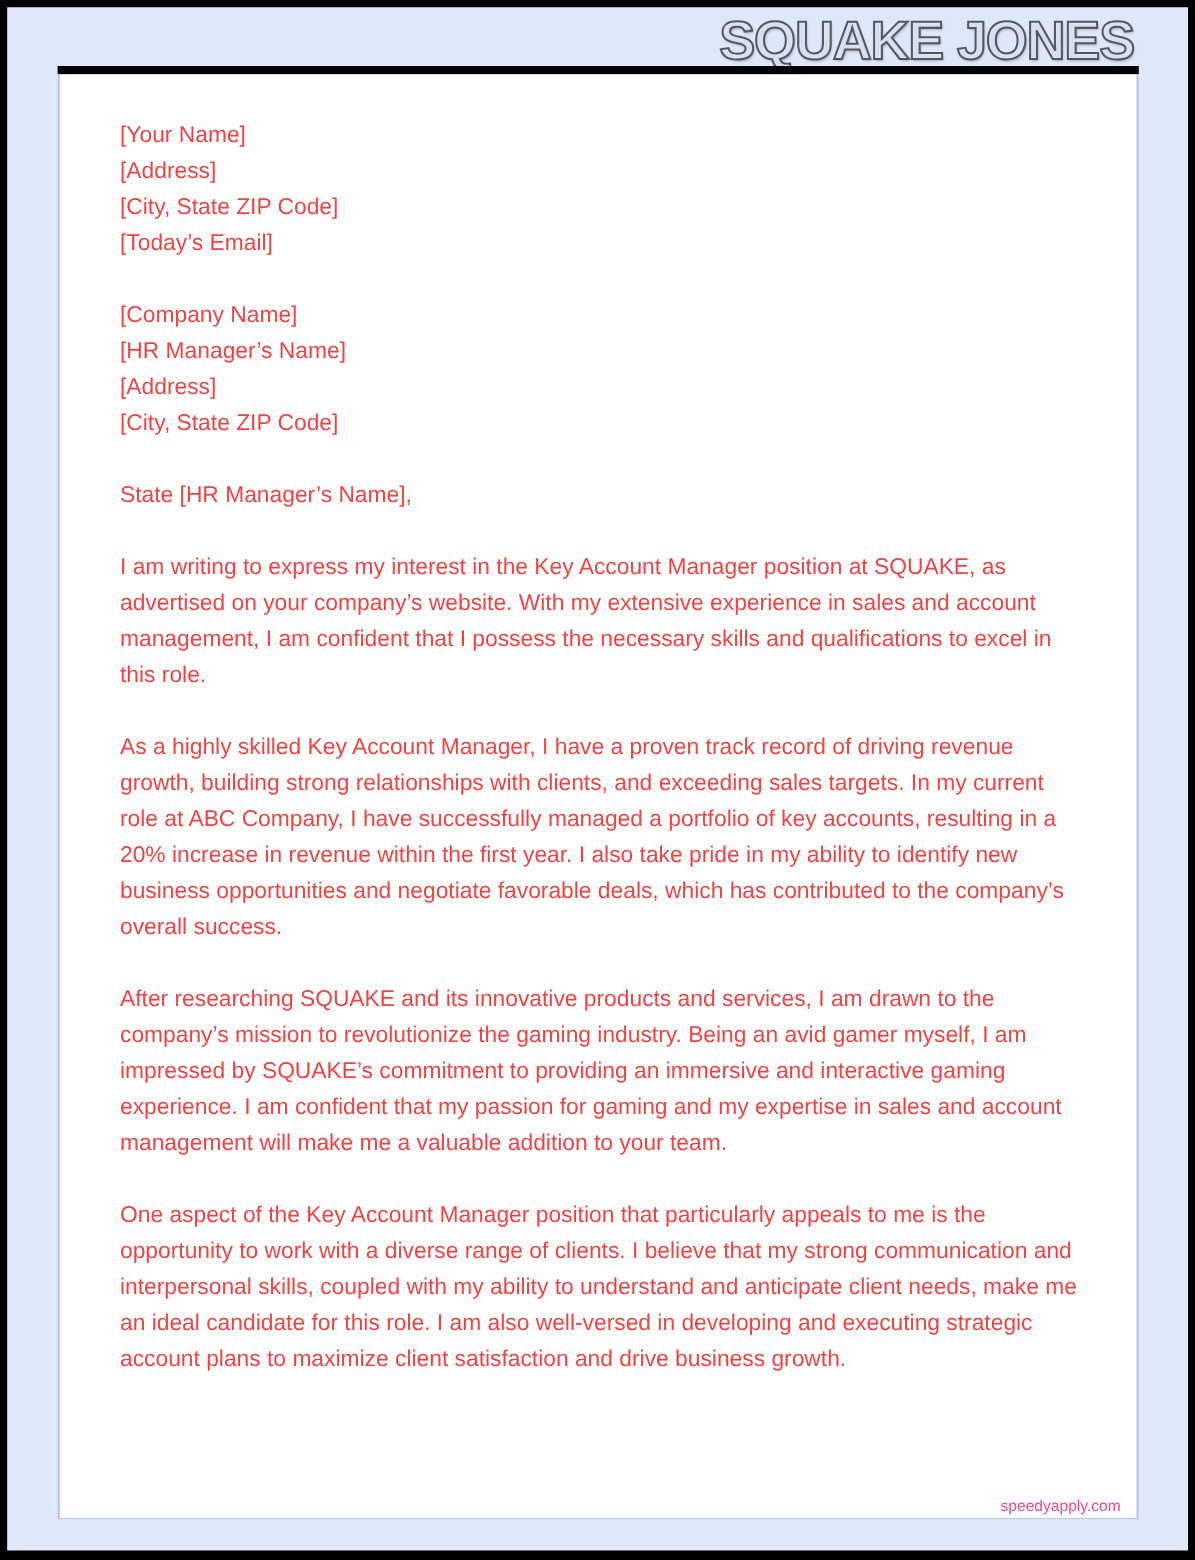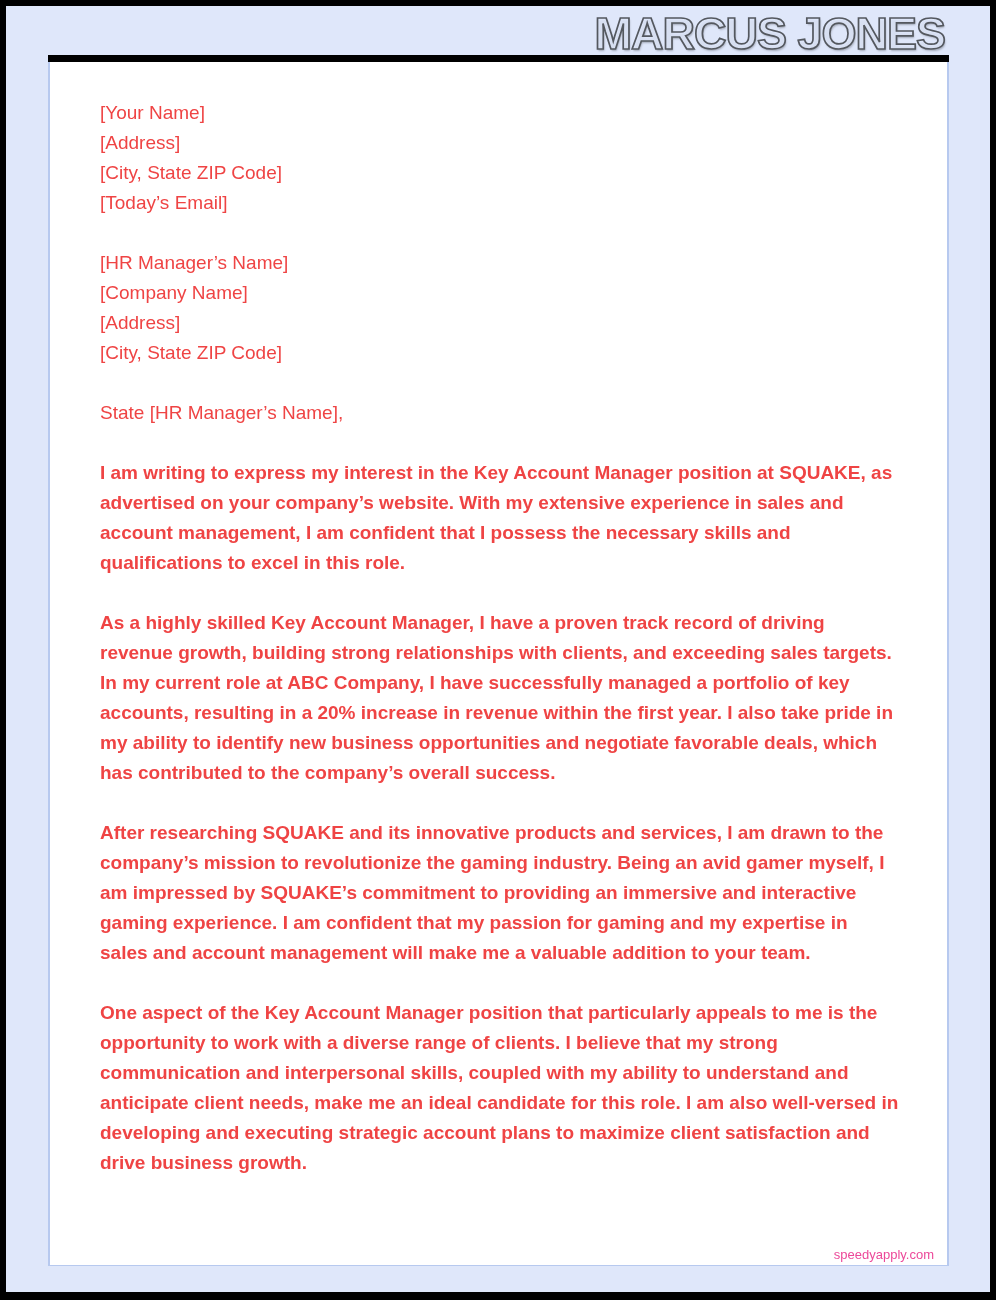--- a/index.html
+++ b/index.html
@@ -59,57 +59,57 @@
     padding: 36px 50px 0 50px;
     width: 799px;
     box-sizing: content-box;
     font-size: 19px;
     line-height: 30px;
     color: #ef4444;
     z-index: 2;
   }
   .block { margin: 0 0 30px 0; }
   .block div { white-space: nowrap; }
-  .paragraph { margin: 0 0 30px 0; font-weight: bold; }
+  .paragraph { margin: 0 0 30px 0; }
   .watermark {
     position: absolute;
     right: 13px;
     bottom: 3px;
     font-size: 13px;
     line-height: 15px;
     color: #ec4899;
     z-index: 1;
     white-space: nowrap;
   }
 </style>
 </head>
 <body>
 
 <div class="frame">
 
-  <h1 class="brand-name">MARCUS JONES</h1>
+  <h1 class="brand-name">SQUAKE JONES</h1>
 
   <div class="page-top-bar"></div>
 
   <div class="page">
 
     <span class="watermark">speedyapply.com</span>
 
     <div class="letter">
 
       <div class="block">
         <div>[Your Name]</div>
         <div>[Address]</div>
         <div>[City, State ZIP Code]</div>
         <div>[Today’s Email]</div>
       </div>
 
       <div class="block">
+        <div>[Company Name]</div>
         <div>[HR Manager’s Name]</div>
-        <div>[Company Name]</div>
         <div>[Address]</div>
         <div>[City, State ZIP Code]</div>
       </div>
 
       <div class="block">
         <div>State [HR Manager’s Name],</div>
       </div>
 
       <p class="paragraph">I am writing to express my interest in the Key Account Manager position at SQUAKE, as advertised on your company’s website. With my extensive experience in sales and account management, I am confident that I possess the necessary skills and qualifications to excel in this role.</p>
 

